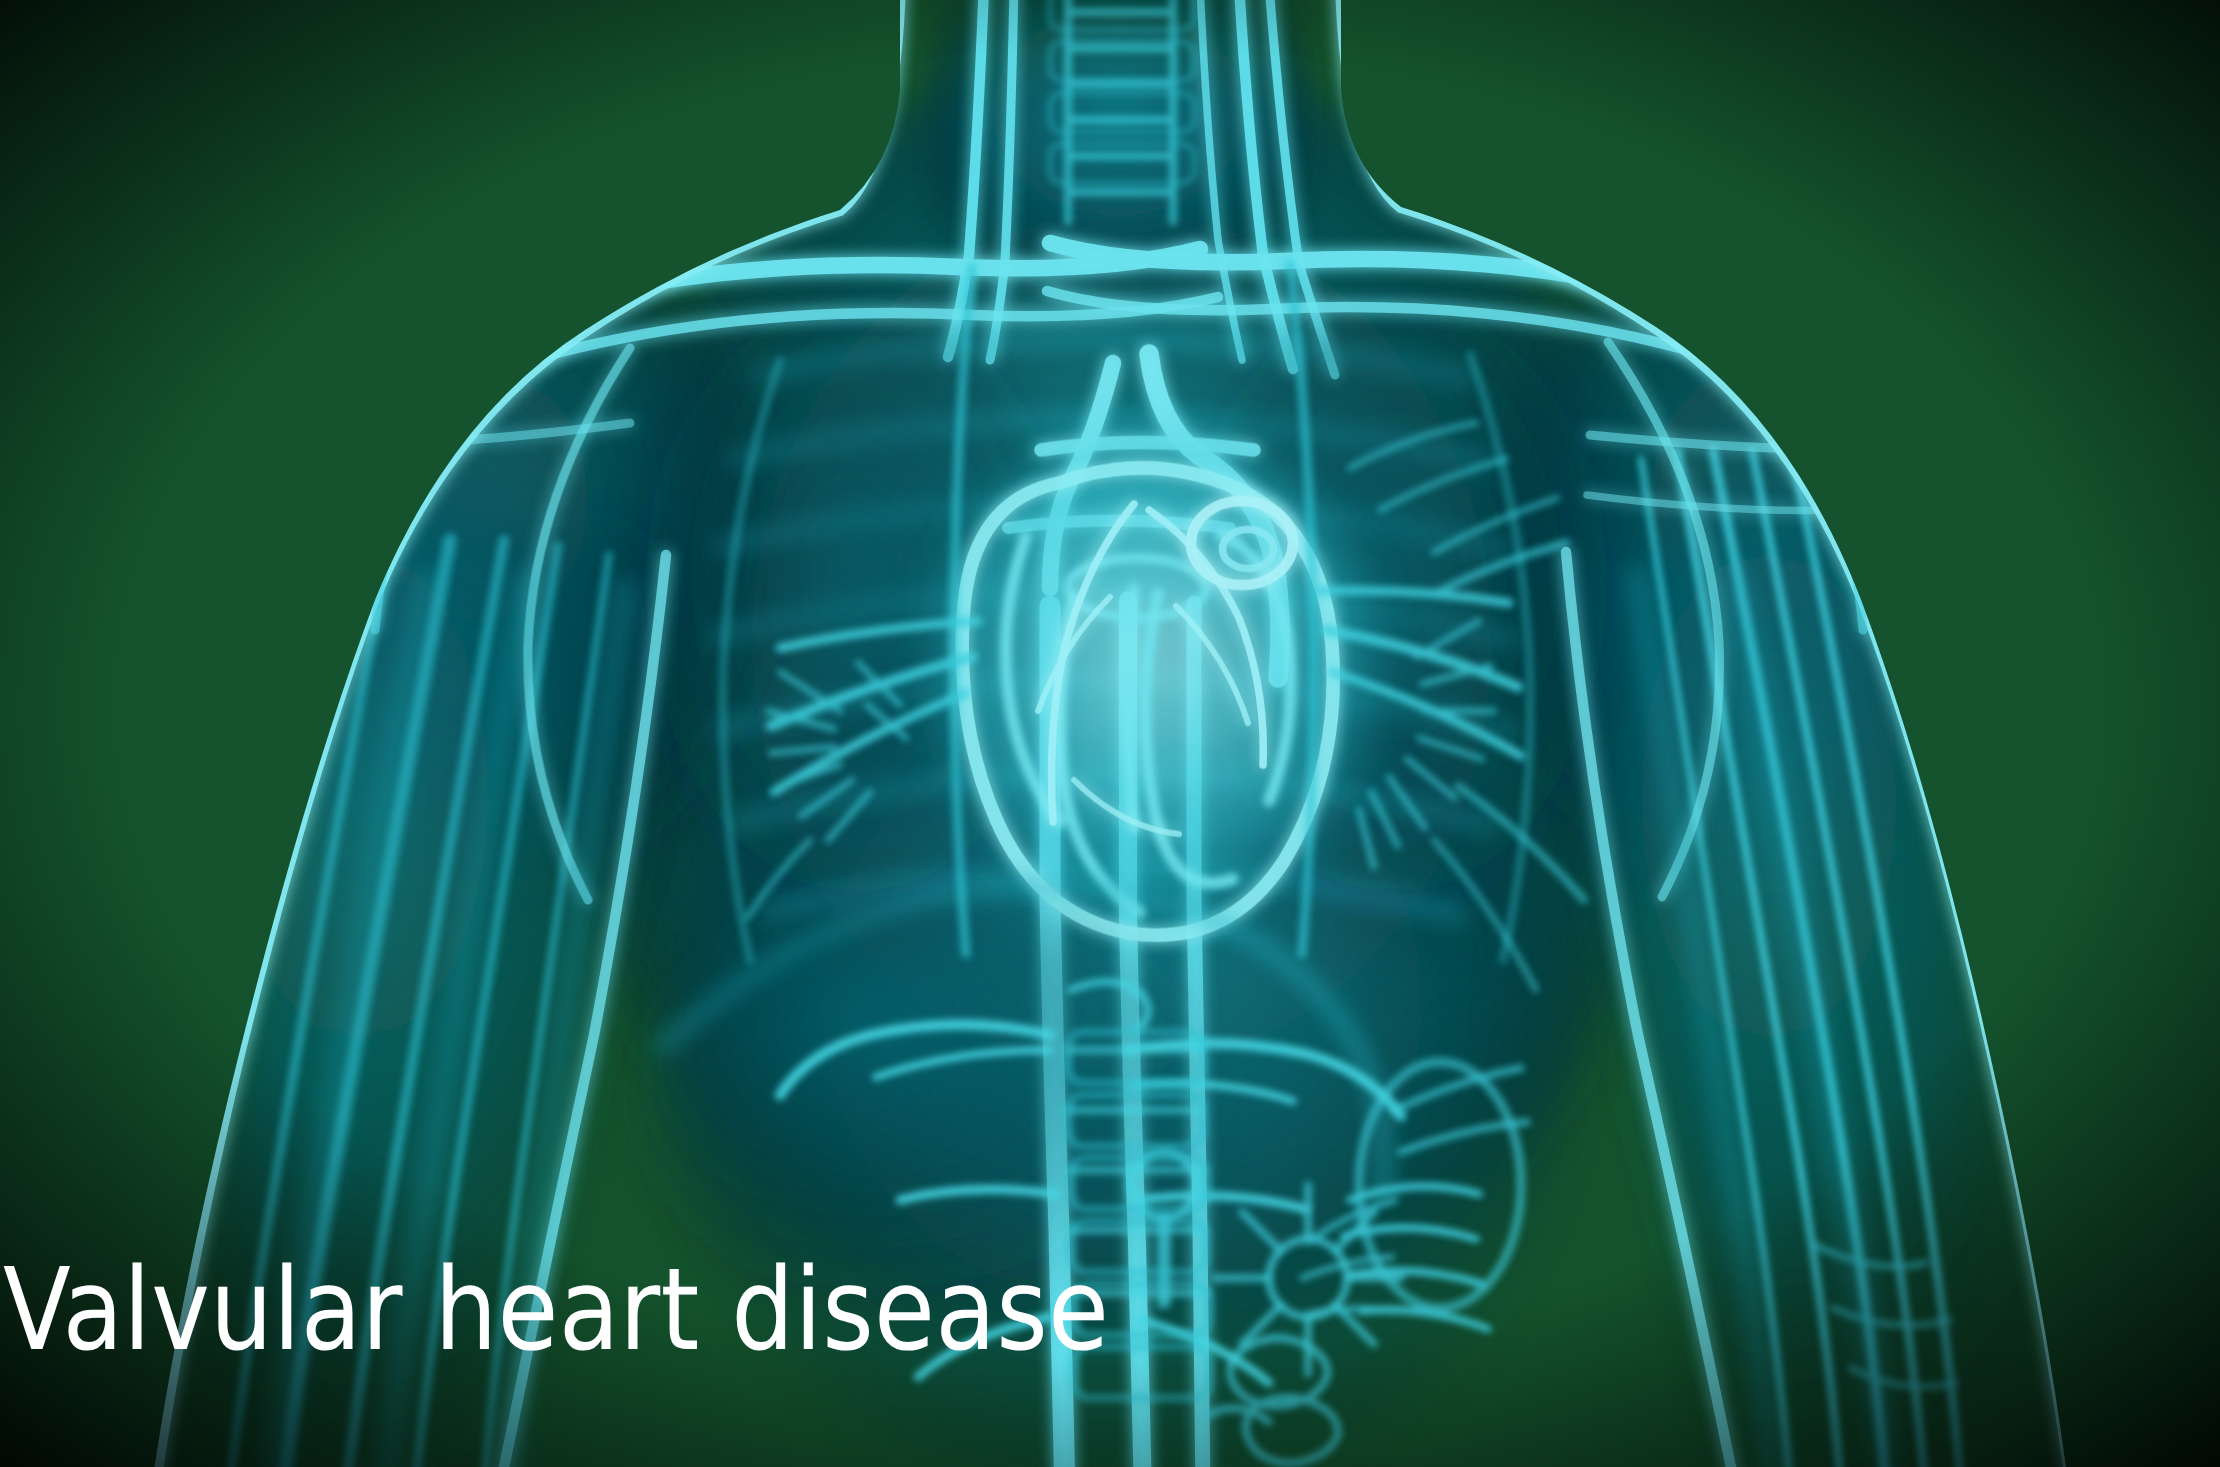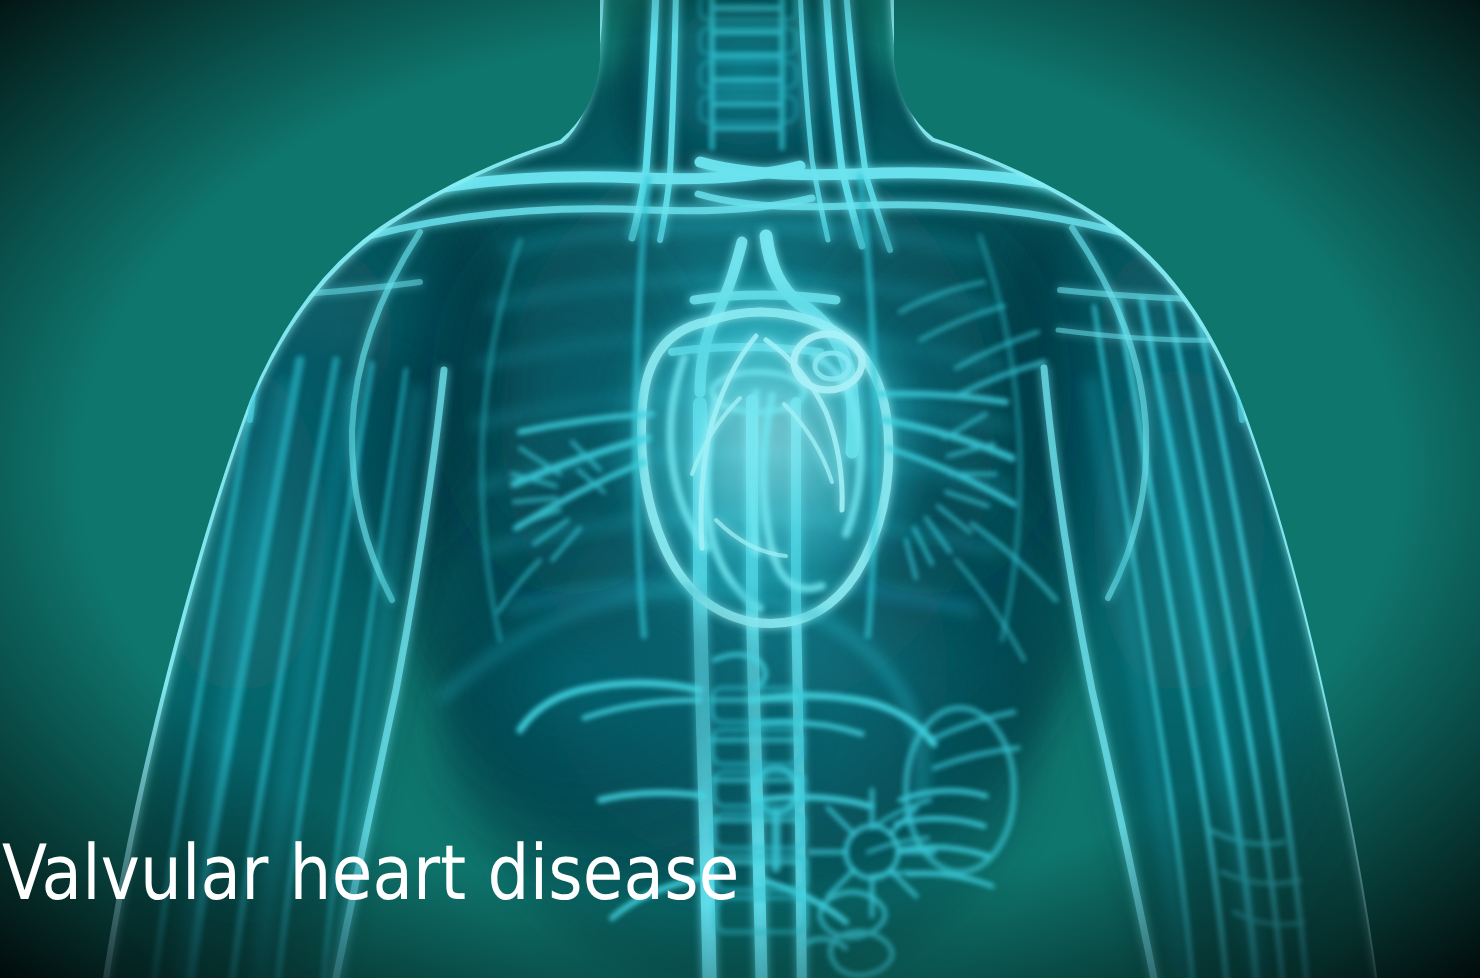--- a/index.html
+++ b/index.html
@@ -1,19 +1,19 @@
 <!DOCTYPE html>
 <html><head>
 <meta charset="utf-8">
 <style>
   html,body{margin:0;padding:0;background:#000;}
   #stage{
     position:relative;
     width:1480px;height:978px;
-    background:#0f766e;
+    background:#14532d;
     overflow:hidden;
     font-family:"Liberation Sans", sans-serif;
   }
   #xray{position:absolute;inset:0;width:1480px;height:978px;display:block;}
   #title-layer{
     position:absolute;
     left:0;top:0;width:1480px;height:978px;
     pointer-events:none;
   }
   #page-title{

